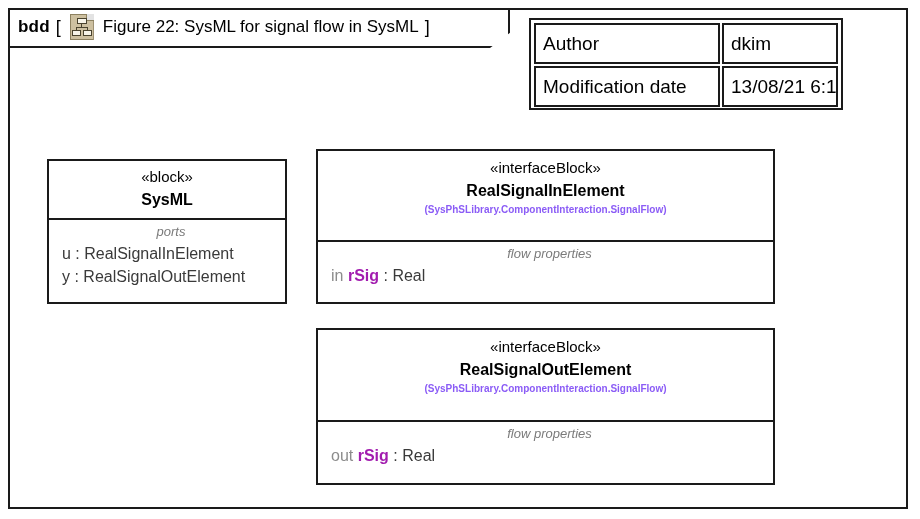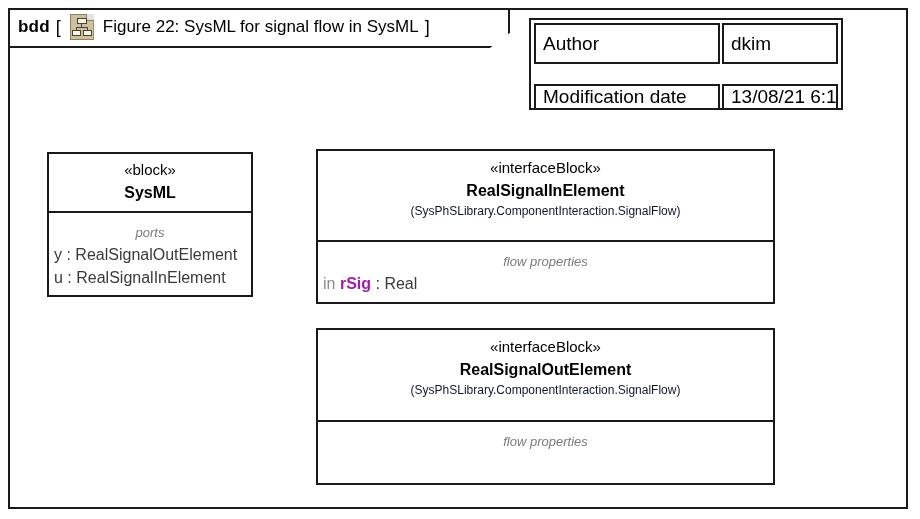--- a/index.html
+++ b/index.html
@@ -121,21 +121,21 @@
     height: 92px;
     border: 2px solid #1a1a1a;
     box-sizing: border-box;
     background: #ffffff;
     padding: 3px;
   }
   .meta-row {
     display: flex;
     height: 41px;
   }
-  .meta-row + .meta-row { margin-top: 12px; align-items: center; }
+  .meta-row + .meta-row { margin-top: 2px; }
   .meta-cell {
     border: 2px solid #1a1a1a;
     box-sizing: border-box;
     display: flex;
     align-items: center;
     padding-left: 7px;
     font-size: 19px;
     color: #000000;
     background: #ffffff;
     white-space: nowrap;
@@ -164,29 +164,29 @@
     white-space: nowrap;
   }
   .block-name {
     font-size: 16px;
     font-weight: bold;
     color: #000000;
     line-height: 1.45;
     white-space: nowrap;
   }
   .block-qualifier {
-    font-size: 12px;
-    color: #0f172a;
+    font-size: 10px;
+    color: #8b5cf6;
     line-height: 1.5;
     white-space: nowrap;
+    font-weight: bold;
   }
   .compartment {
     box-sizing: border-box;
-    padding: 2px 0 4px 0;
-    margin-top: 8px;
+    padding: 2px 0 4px 8px;
   }
   .compartment-title {
     font-size: 13px;
     font-style: italic;
     color: #7a7a7a;
     text-align: center;
     line-height: 1.5;
   }
   .feature-line {
     font-size: 16px;
@@ -195,22 +195,22 @@
     padding-left: 5px;
     white-space: nowrap;
   }
   .dir-kw { color: #8c8c8c; }
   .feat-name { color: #a21caf; font-weight: bold; }
   .feat-type { color: #3a3a3a; }
 
   
   #block-spring {
     left: 37px;
-    top: 142px;
-    width: 206px;
+    top: 149px;
+    width: 240px;
     height: 145px;
   }
   #block-spring .block-header { height: 59px; padding-top: 5px; }
   #block-spring .compartment  { height: 82px; }
 
   #block-realsignalin {
     left: 306px;
     top: 139px;
     width: 459px;
     height: 155px;
@@ -261,22 +261,22 @@
     </div>
   </div>
 
   <div class="uml-block" id="block-spring">
     <div class="block-header">
       <div class="stereotype">«block»</div>
       <div class="block-name">SysML</div>
     </div>
     <div class="compartment">
       <div class="compartment-title">ports</div>
+      <div class="feature-line"><span class="feat-type">u</span><span class="feat-type"> : </span><span class="feat-type">RealSignalInElement</span></div>
       <div class="feature-line"><span class="feat-type">y</span><span class="feat-type"> : </span><span class="feat-type">RealSignalOutElement</span></div>
-      <div class="feature-line"><span class="feat-type">u</span><span class="feat-type"> : </span><span class="feat-type">RealSignalInElement</span></div>
     </div>
   </div>
 
   <div class="uml-block" id="block-realsignalin">
     <div class="block-header">
       <div class="stereotype">«interfaceBlock»</div>
       <div class="block-name">RealSignalInElement</div>
       <div class="block-qualifier">(SysPhSLibrary.ComponentInteraction.SignalFlow)</div>
     </div>
     <div class="compartment">
@@ -286,16 +286,17 @@
   </div>
 
   <div class="uml-block" id="block-realsignalout">
     <div class="block-header">
       <div class="stereotype">«interfaceBlock»</div>
       <div class="block-name">RealSignalOutElement</div>
       <div class="block-qualifier">(SysPhSLibrary.ComponentInteraction.SignalFlow)</div>
     </div>
     <div class="compartment">
       <div class="compartment-title">flow properties</div>
+      <div class="feature-line"><span class="dir-kw">out</span>&nbsp;<span class="feat-name">rSig</span><span class="feat-type"> : </span><span class="feat-type">Real</span></div>
     </div>
   </div>
 
 </div>
 
 </body></html>

